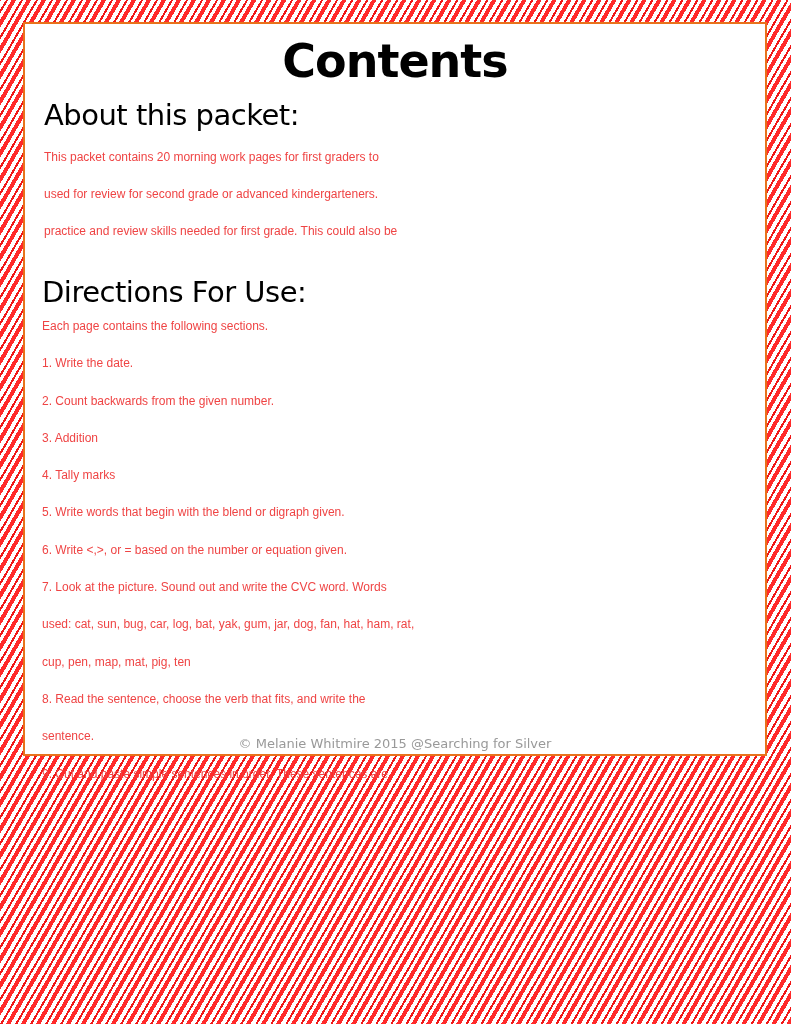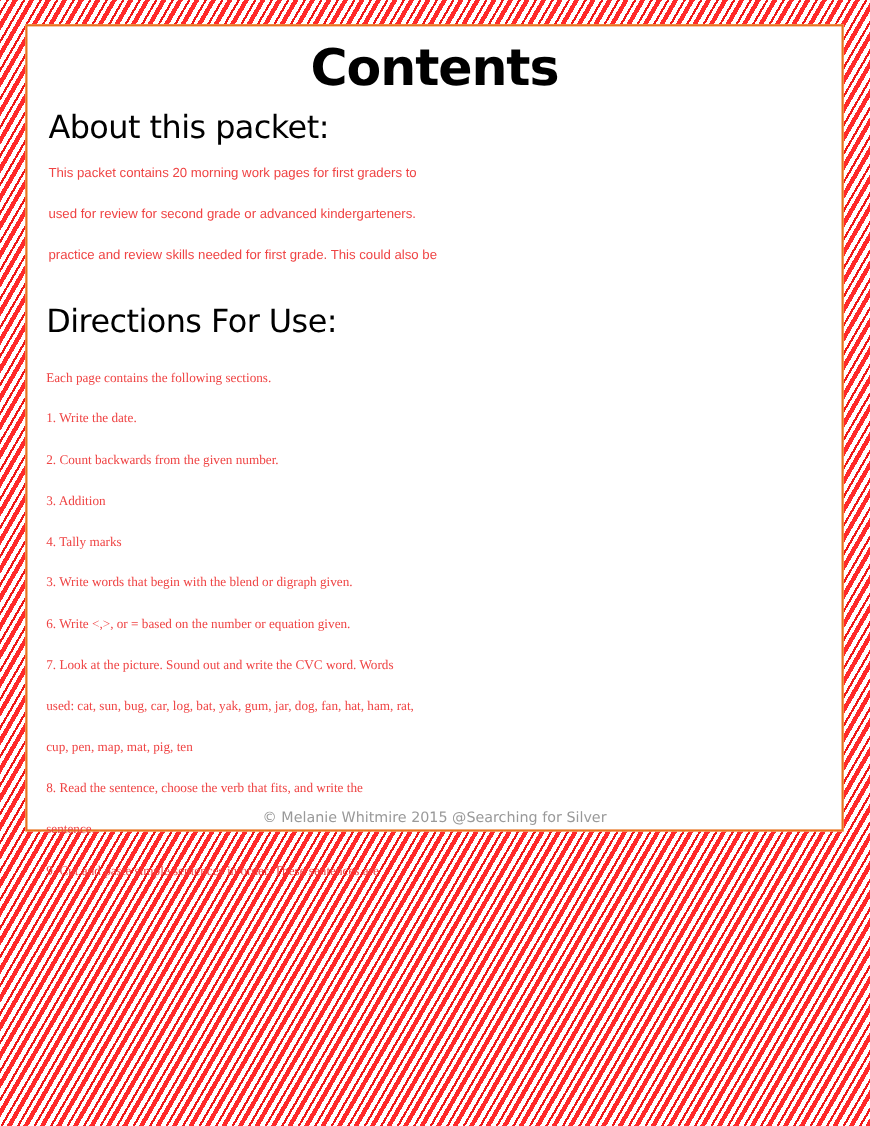--- a/index.html
+++ b/index.html
@@ -3,21 +3,21 @@
 <meta charset="utf-8">
 <style>
   html,body{margin:0;padding:0;}
   body{width:791px;height:1024px;position:relative;overflow:hidden;
     background: repeating-linear-gradient(-60deg,#ff2a2a 0px,#ff2a2a 4px,#ffffff 4px,#ffffff 7px,#f01818 7px,#f01818 9px,#ffffff 9px,#ffffff 13px);}
   .page{position:absolute;left:23px;top:22px;width:744px;height:734px;background:#fff;border:2px solid #e8721c;box-sizing:border-box;}
   .title{position:absolute;left:0;right:0;top:10px;text-align:center;font-family:"DejaVu Sans",sans-serif;font-weight:bold;font-size:46px;color:#000;letter-spacing:-1px;}
   .h2{position:absolute;font-family:"DejaVu Sans",sans-serif;font-weight:normal;font-size:29px;color:#000;letter-spacing:-0.5px;}
   .body{position:absolute;font-family:"Liberation Sans",sans-serif;font-size:12px;color:#ef4444;}
   .about-text{left:19px;top:115px;width:700px;line-height:37px;}
-  .dir-lines{left:17px;top:301px;width:720px;line-height:37.3px;font-family:Liberation Serif, serif;}
+  .dir-lines{left:17px;top:284px;width:720px;line-height:37.3px;}
   .dir-lines div{white-space:nowrap;}
   .footer{position:absolute;left:0;right:0;bottom:3px;text-align:center;font-family:"DejaVu Sans",sans-serif;font-size:13px;color:#999;}
 </style>
 </head>
 <body>
 
 <div class="page">
   <div class="title">Contents</div>
 
   <div class="h2" style="left:19px;top:74px;">About this packet:</div>
@@ -27,21 +27,21 @@
     <div>practice and review skills needed for first grade. This could also be</div>
   </div>
 
   <div class="h2" style="left:17px;top:251px;">Directions For Use:</div>
   <div class="body dir-lines">
     <div>Each page contains the following sections.</div>
     <div>1. Write the date.</div>
     <div>2. Count backwards from the given number.</div>
     <div>3. Addition</div>
     <div>4. Tally marks</div>
-    <div>3. Write words that begin with the blend or digraph given.</div>
+    <div>5. Write words that begin with the blend or digraph given.</div>
     <div>6. Write &lt;,&gt;, or = based on the number or equation given.</div>
     <div>7. Look at the picture. Sound out and write the CVC word. Words</div>
     <div>used: cat, sun, bug, car, log, bat, yak, gum, jar, dog, fan, hat, ham, rat,</div>
     <div>cup, pen, map, mat, pig, ten</div>
     <div>8. Read the sentence, choose the verb that fits, and write the</div>
     <div>sentence.</div>
     <div>9. Cut and paste simple sentences in order. These sentences are</div>
   </div>
 
   <div class="footer">© Melanie Whitmire 2015 @Searching for Silver</div>

